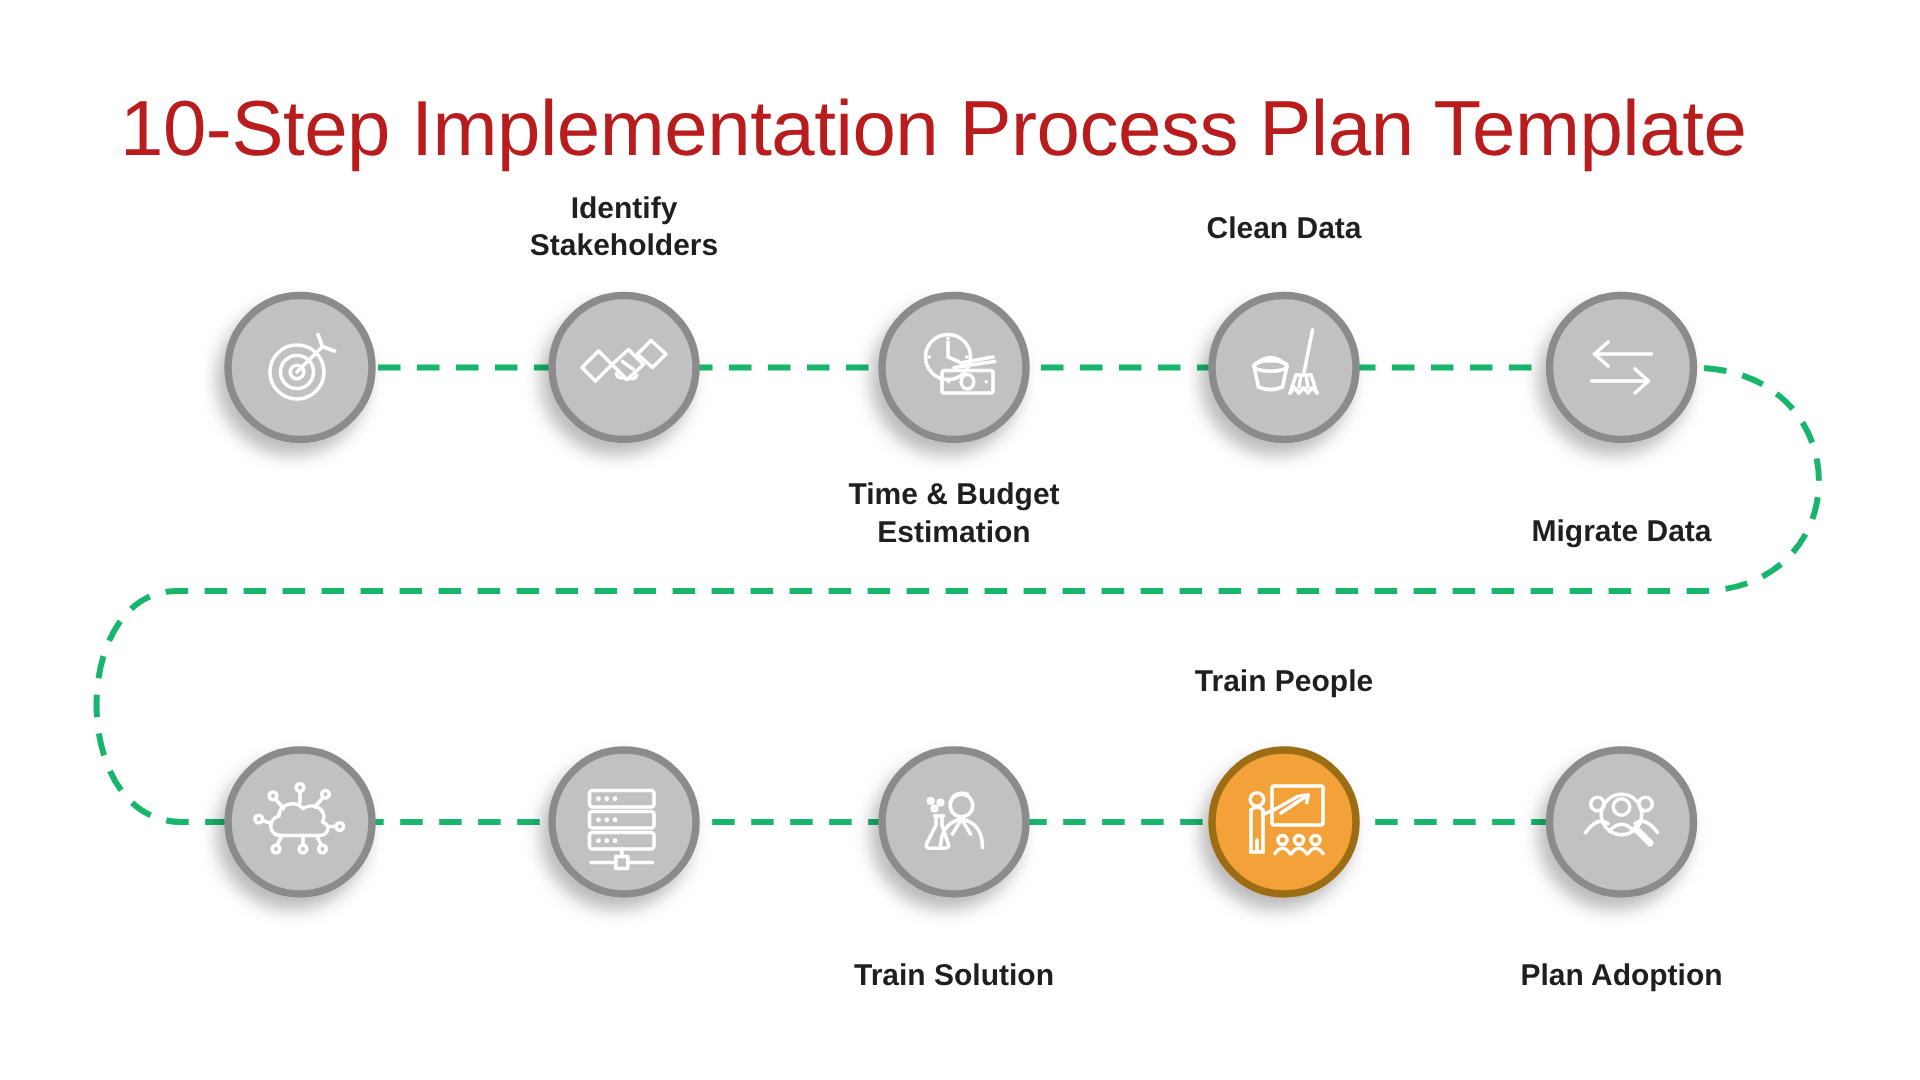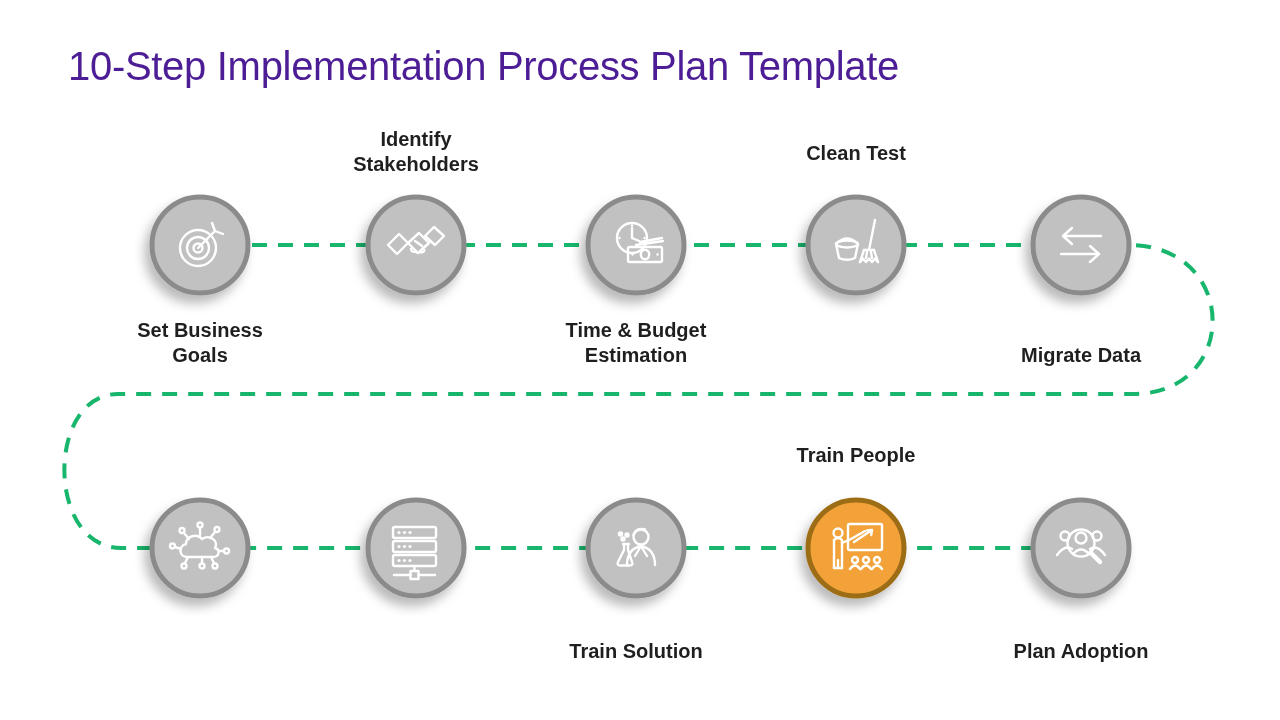--- a/index.html
+++ b/index.html
@@ -6,25 +6,25 @@
   .canvas{
     position:relative;
     width:1280px;height:720px;
     background:#ffffff;
     overflow:hidden;
     font-family:"Liberation Sans", sans-serif;
   }
   .title{
     position:absolute;
     left:64px;top:40px;
-    margin:4px;
-    font-size:40px;
+    margin:16px;
+    font-size:52px;
     font-weight:400;
     letter-spacing:-0.3px;
-    color:#4c1d95;
+    color:#b91c1c;
     white-space:nowrap;
   }
   .diagram{
     position:absolute;
     left:0;top:0;
     width:1280px;height:720px;
   }
   .connector{
     fill:none;
     stroke:#18b56c;
@@ -222,25 +222,23 @@
         <circle cx="16" cy="-12" r="4.5"></circle>
         <path d="M 9 1 Q 16 -4 24 7"></path>
         <circle cx="0" cy="-5" r="13.5"></circle>
         <circle cx="0" cy="-10" r="5.5"></circle>
         <path d="M -8 6 Q 0 -3 8 6"></path>
         <path class="thick" d="M 9.5 4.5 L 19 14"></path>
       </g>
     </g>
   </svg>
 
-  <div class="step-label" style="left:200px;top:343px">Set Business
-Goals</div>
   <div class="step-label" style="left:416px;top:152px">Identify
 Stakeholders</div>
   <div class="step-label" style="left:636px;top:343px">Time &amp; Budget
 Estimation</div>
-  <div class="step-label" style="left:856px;top:153px">Clean Test</div>
+  <div class="step-label" style="left:856px;top:153px">Clean Data</div>
   <div class="step-label" style="left:1081px;top:355px">Migrate Data</div>
   <div class="step-label" style="left:636px;top:651px">Train Solution</div>
   <div class="step-label" style="left:856px;top:455px">Train People</div>
   <div class="step-label" style="left:1081px;top:651px">Plan Adoption</div>
 
 </div>
 
 </body></html>

